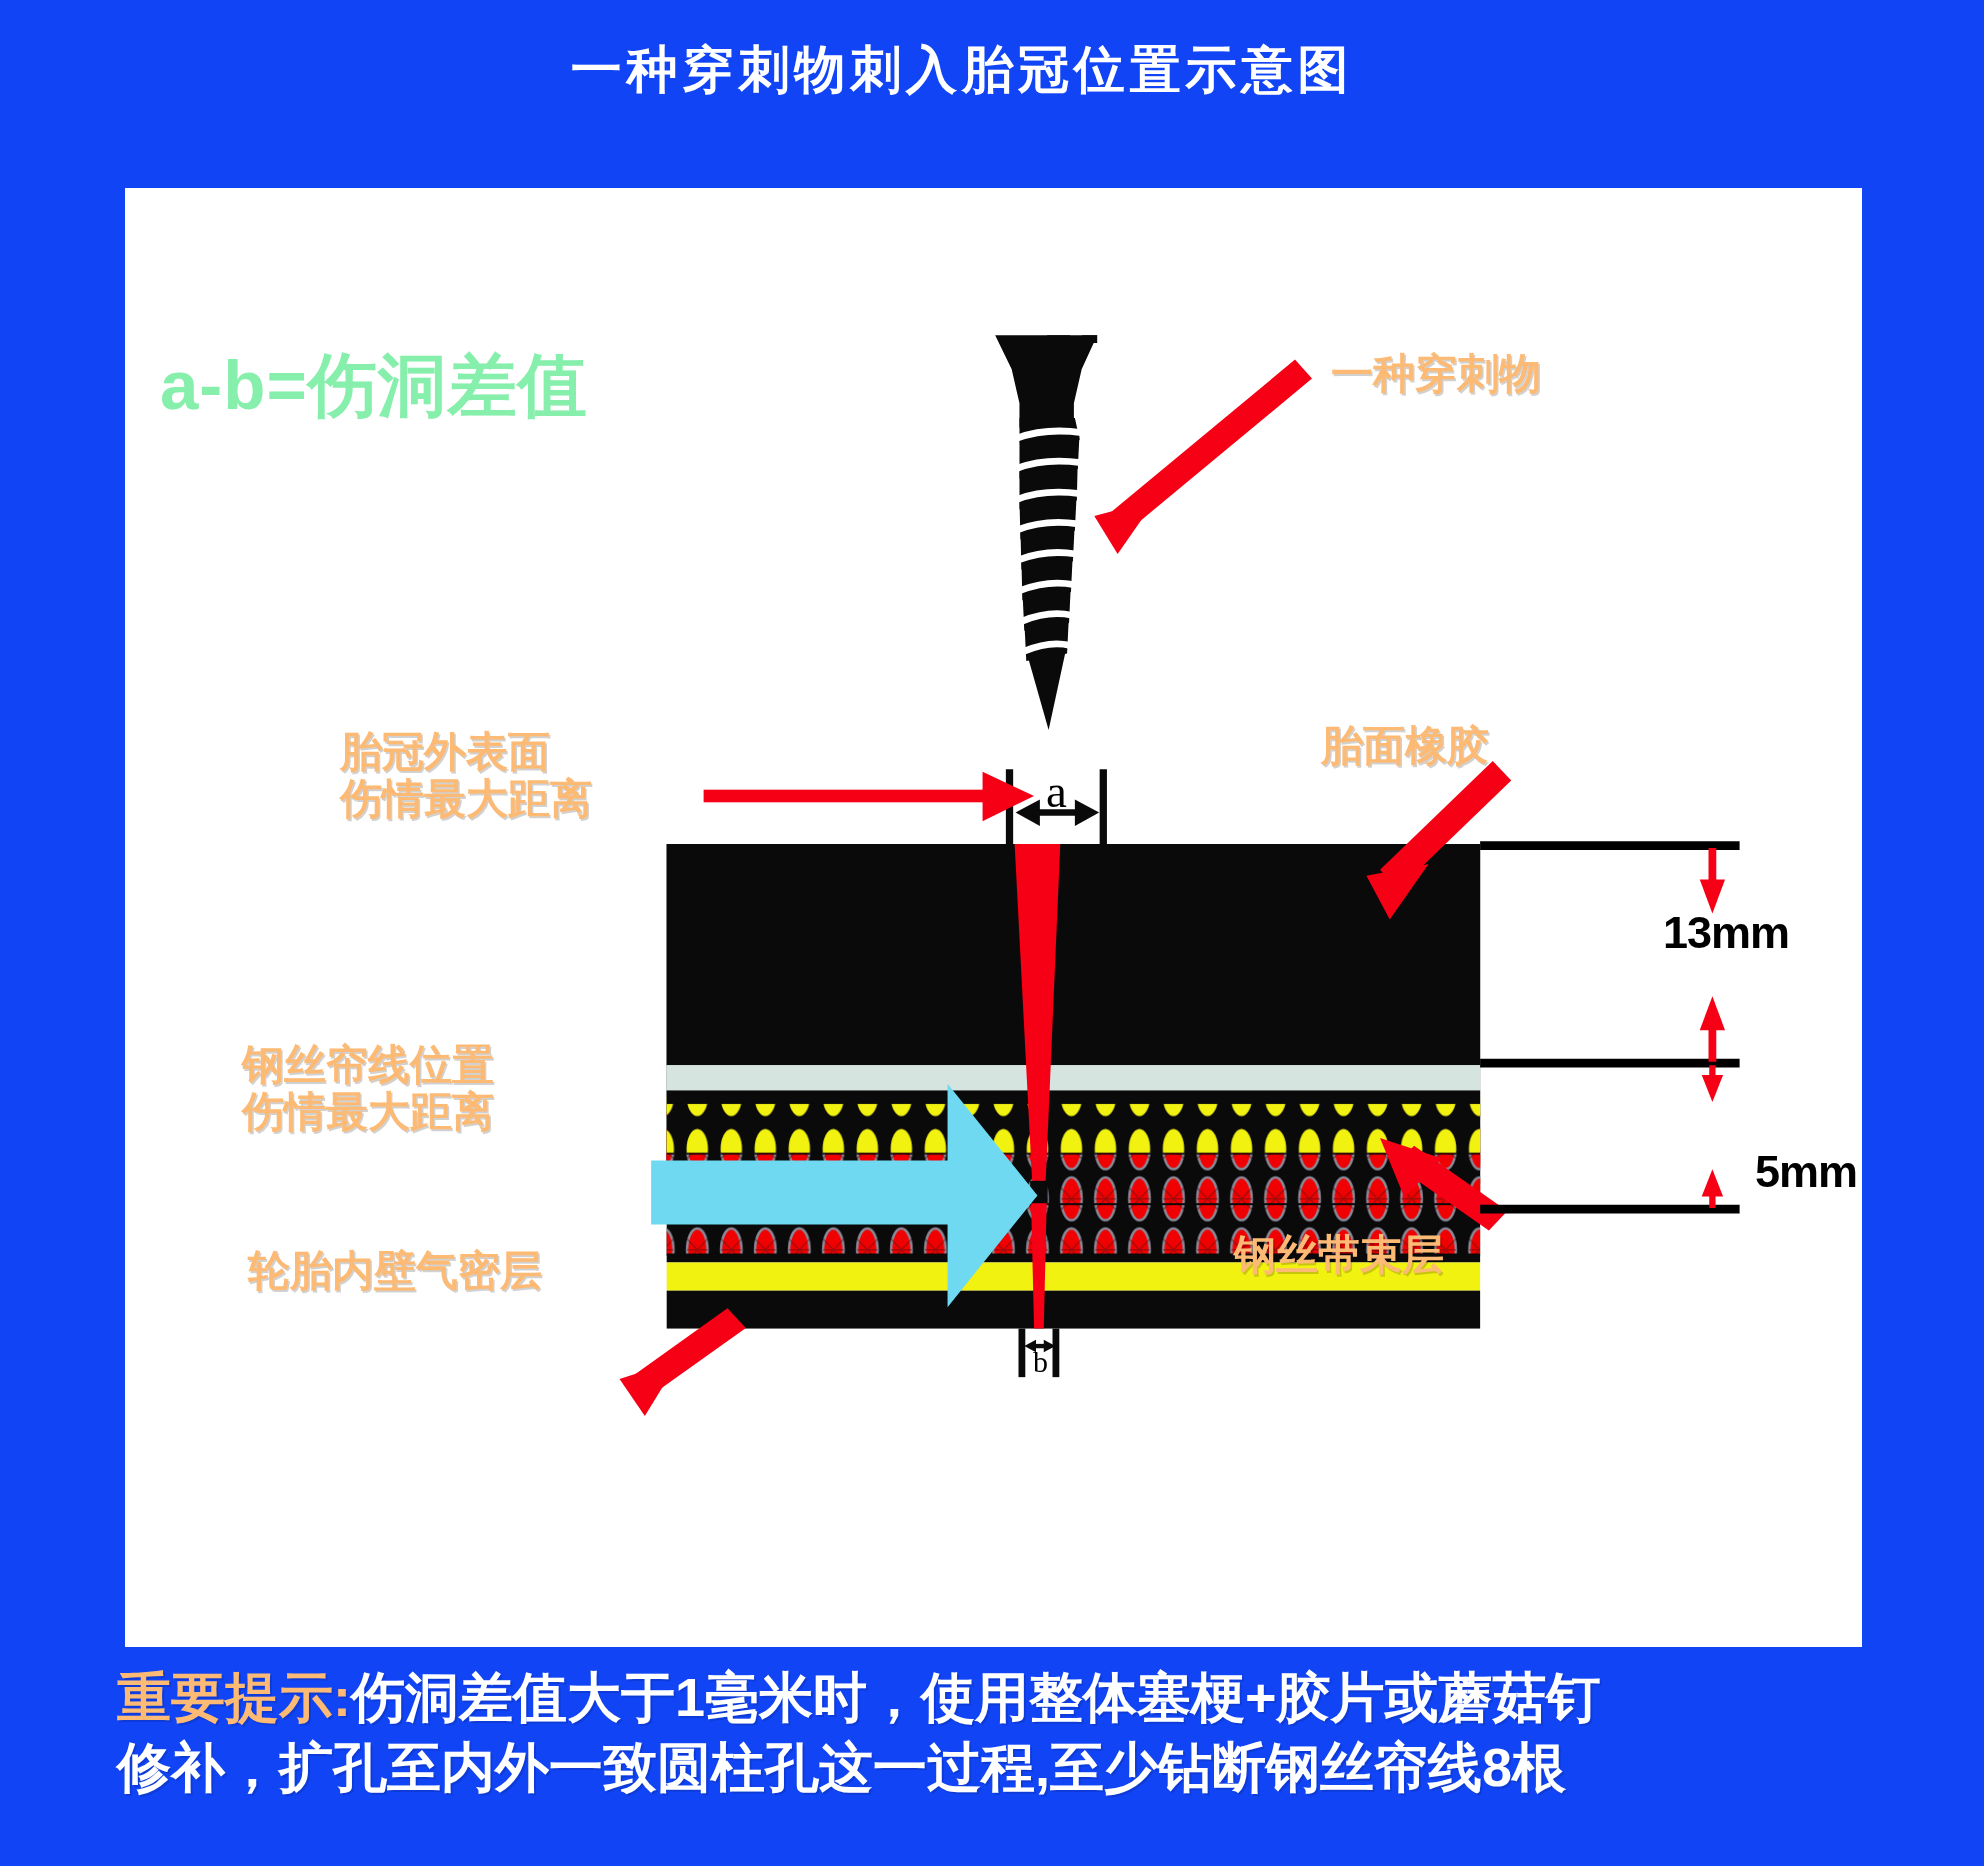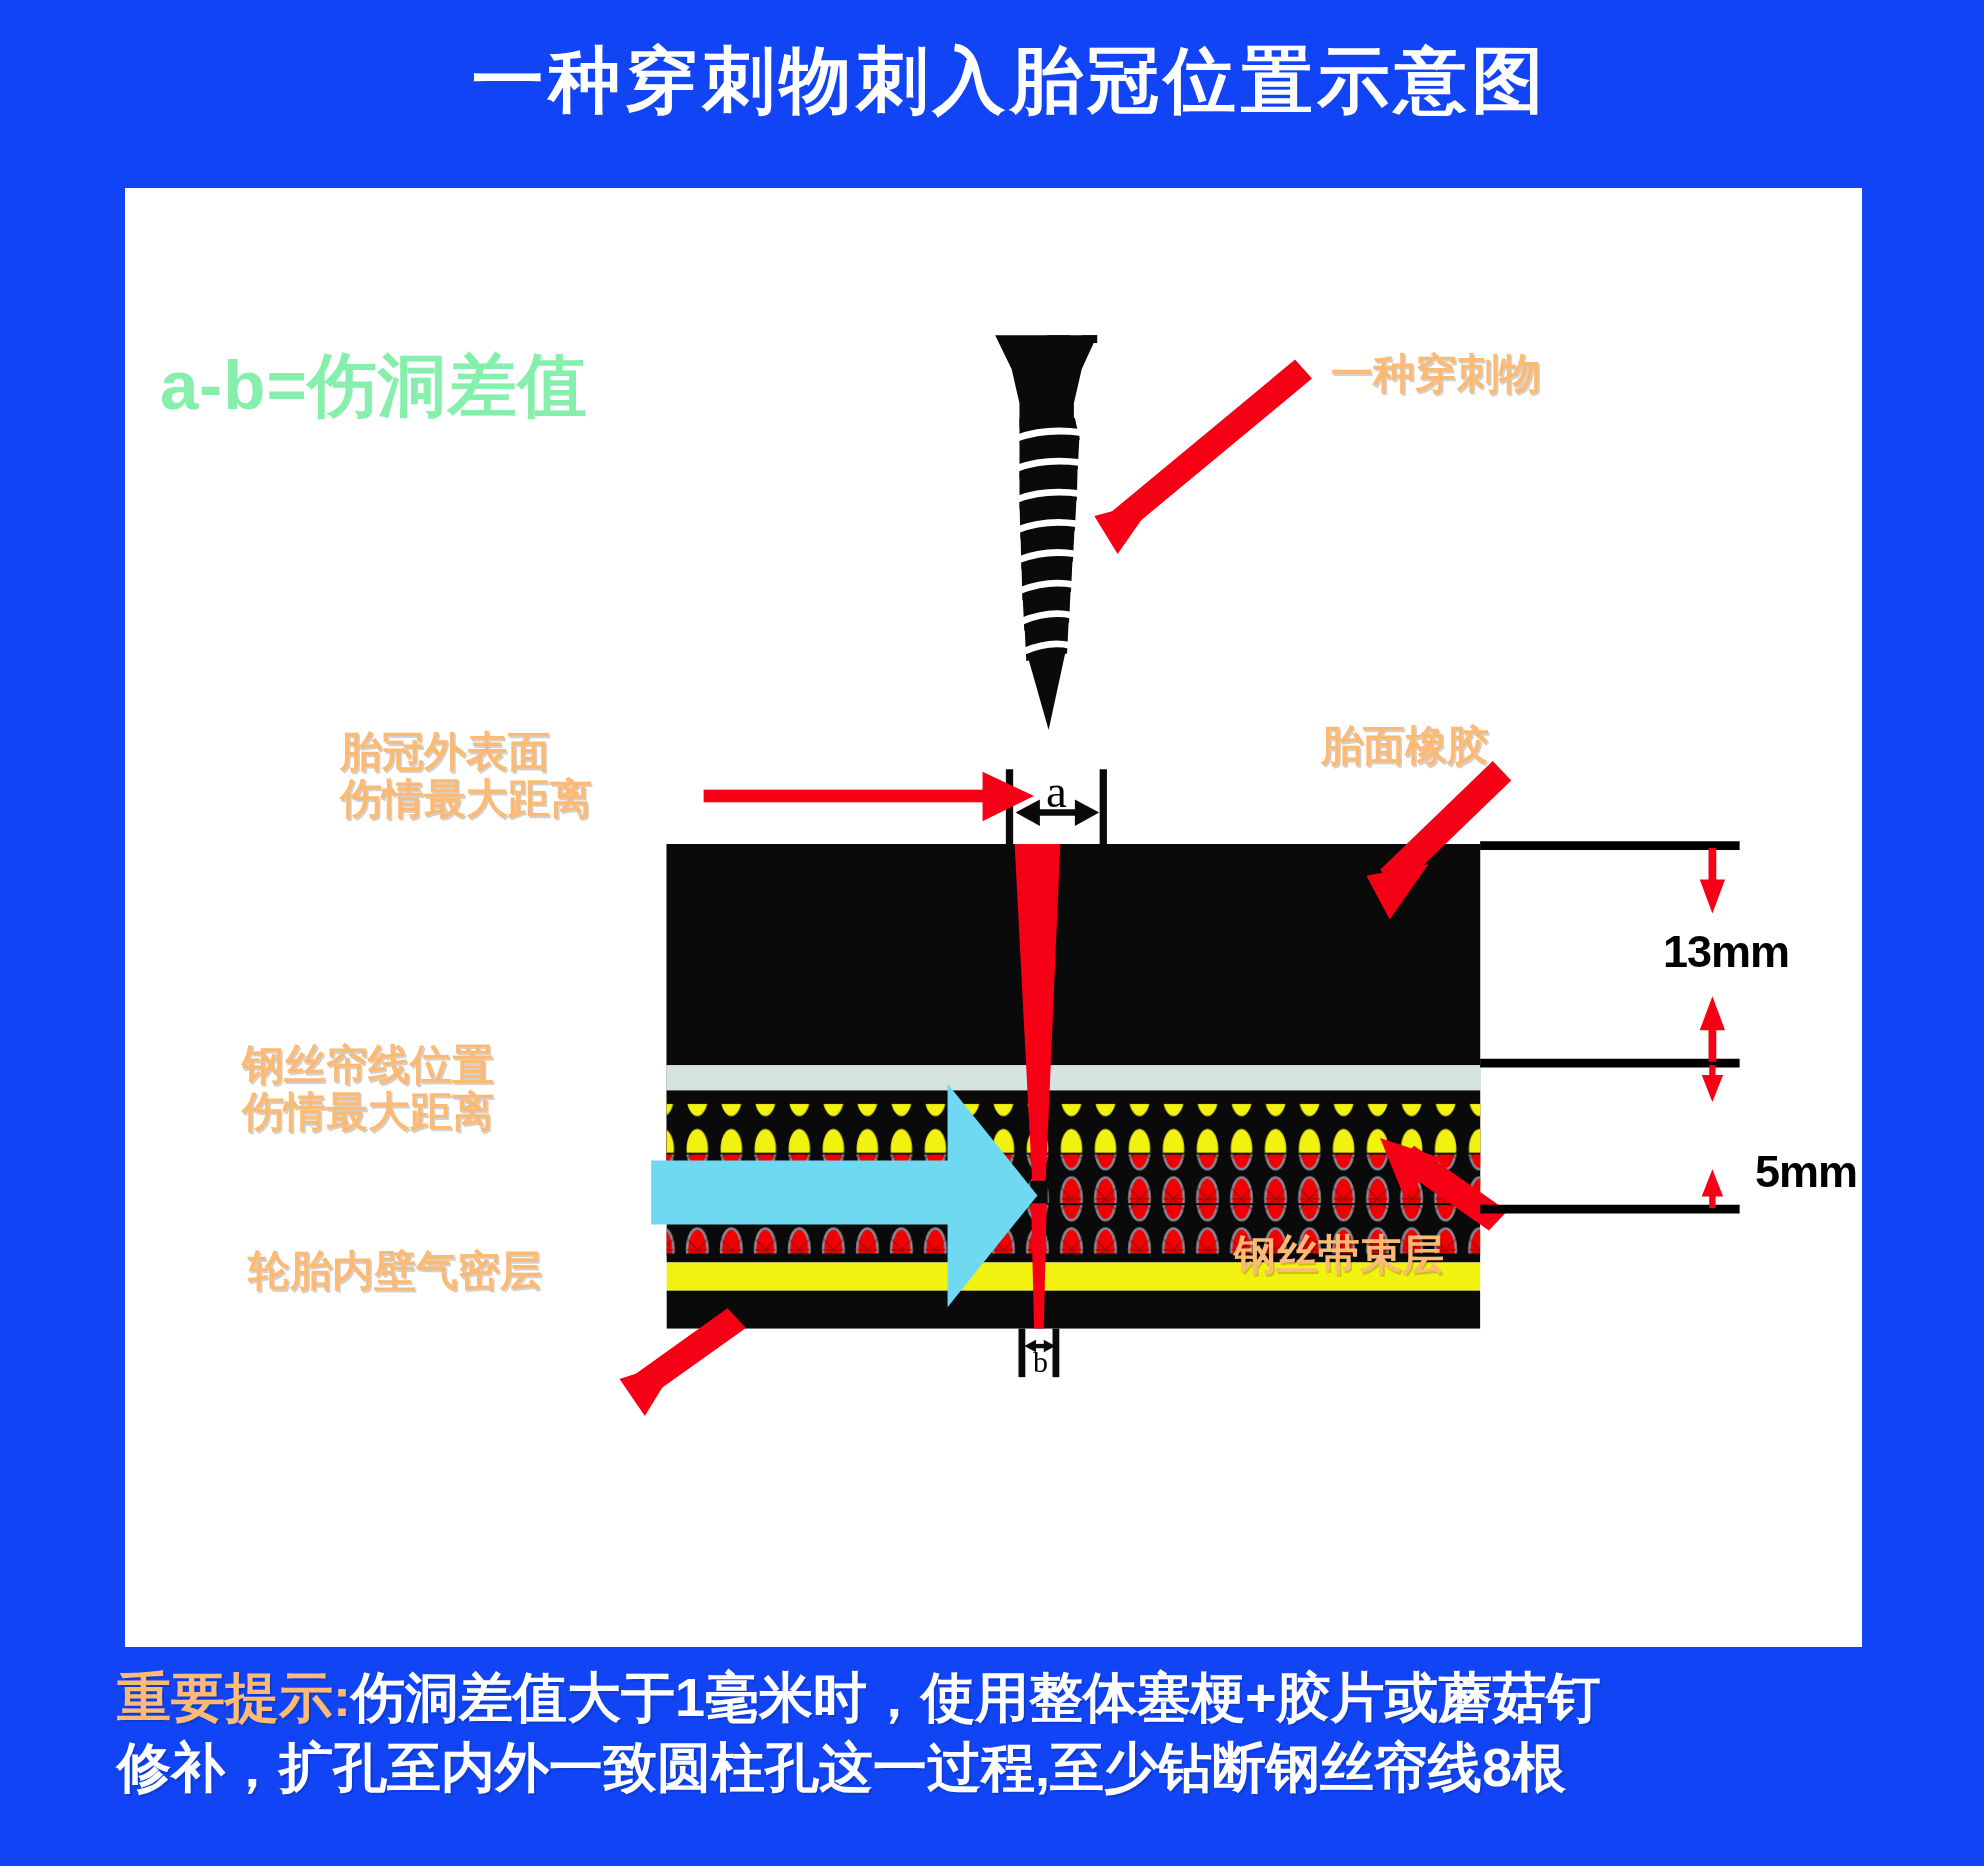--- a/index.html
+++ b/index.html
@@ -4,22 +4,22 @@
 <style>
   html,body{margin:0;padding:0;}
   body{
     width:1985px;height:1867px;
     background:#1044F5;
     font-family:"Liberation Sans","DejaVu Sans",sans-serif;
     overflow:hidden;position:relative;
   }
   .title{
     position:absolute;left:0;top:44px;width:1924px;text-align:center;
-    color:#ffffff;font-size:72px;font-weight:bold;letter-spacing:4.9px;
-    line-height:1.0;white-space:nowrap;padding-left:48px;
+    color:#ffffff;font-size:51px;font-weight:bold;letter-spacing:4.9px;
+    line-height:1.0;white-space:nowrap;
   }
   .panel{
     position:absolute;left:125px;top:188px;width:1737px;height:1459px;
     background:#ffffff;
   }
   
   .formula{
     position:absolute;left:160px;top:340px;color:#86efac;
     font-size:69px;font-weight:bold;letter-spacing:1px;white-space:nowrap;
   }
@@ -221,21 +221,21 @@
 
 <div class="lbl lbl2 sz86" style="left:242px;top:1041px;">
   <div>钢丝帘线位置</div>
   <div>伤情最大距离</div>
 </div>
 
 <div class="lbl sz86" style="left:248px;top:1243px;">轮胎内壁气密层</div>
 
 <div class="lbl sz86" style="left:1234px;top:1227px;">钢丝带束层</div>
 
-<div class="dimtxt" style="left:1663px;top:926px;">13mm</div>
+<div class="dimtxt" style="left:1663px;top:907px;">13mm</div>
 <div class="dimtxt" style="left:1755px;top:1099px;margin-top:47px;">5mm</div>
 
 <div class="ab" style="left:1046px;top:764px;font-size:47px;">a</div>
 <div class="ab" style="left:1033px;top:1345px;font-size:30px;">b</div>
 
 <div class="para">
 </div>
 
 <div class="footer">
   <div>

